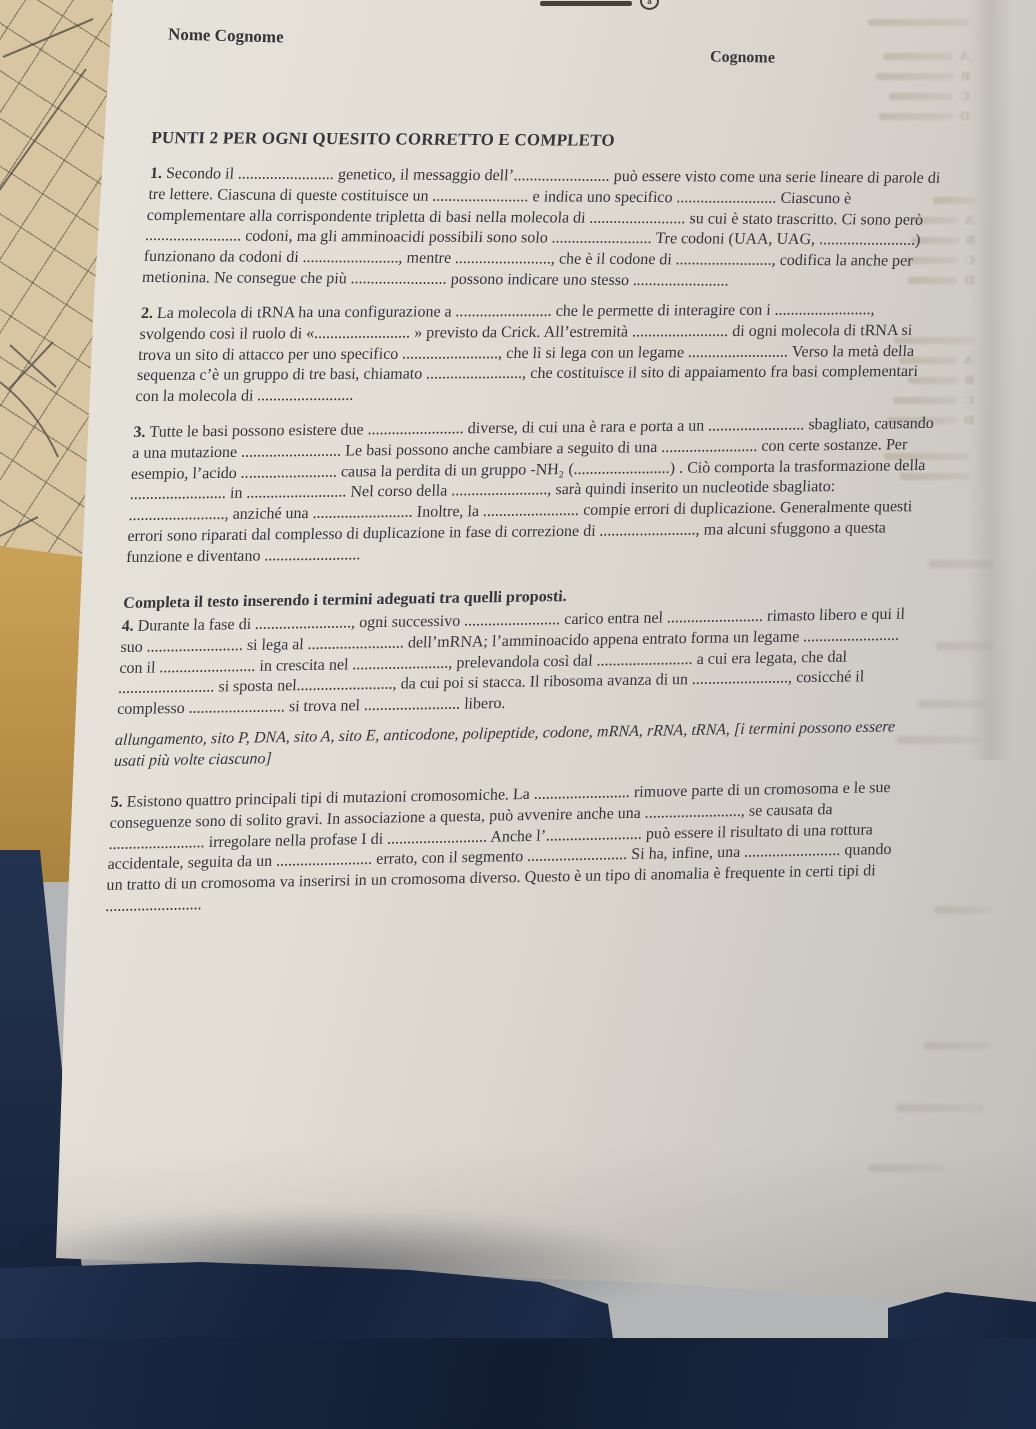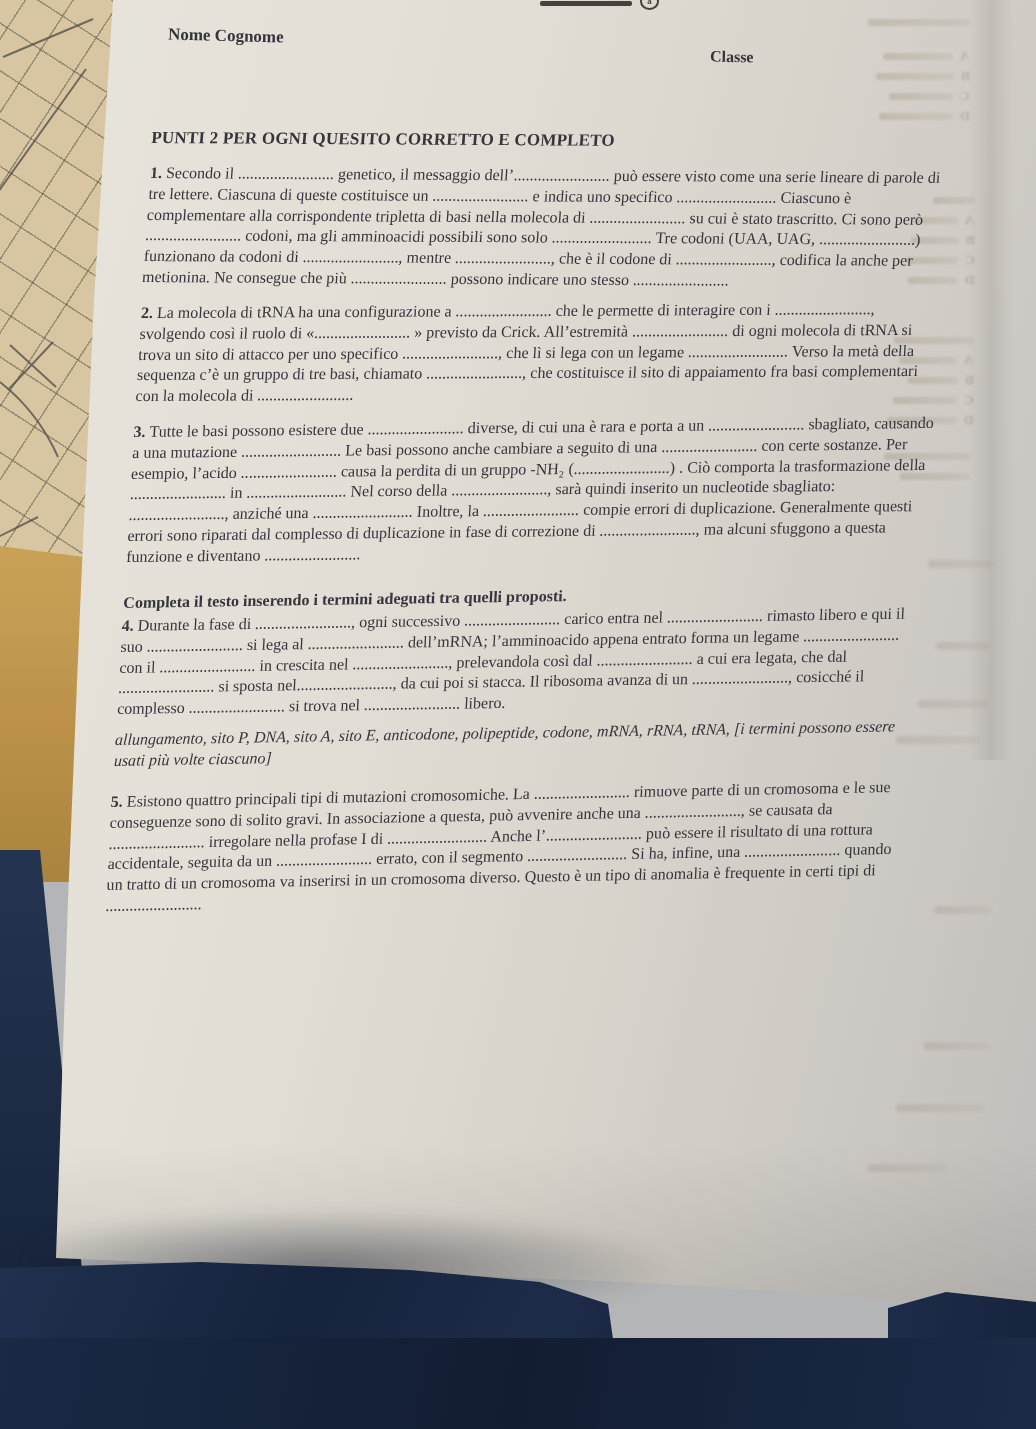--- a/index.html
+++ b/index.html
@@ -203,21 +203,21 @@
   <div class="lone" style="left:928px;top:560px;width:66px;"></div>
   <div class="lone" style="left:936px;top:642px;width:56px;"></div>
   <div class="lone" style="left:918px;top:700px;width:70px;"></div>
   <div class="lone" style="left:896px;top:736px;width:84px;"></div>
   <div class="lone" style="left:934px;top:906px;width:58px;"></div>
   <div class="lone" style="left:924px;top:1042px;width:66px;"></div>
   <div class="lone" style="left:896px;top:1104px;width:88px;"></div>
   <div class="lone" style="left:868px;top:1164px;width:78px;"></div>
 
   <div class="name-label">Nome Cognome</div>
-  <div class="class-label">Classe</div>
+  <div class="class-label">Cognome</div>
 
   <div class="content">
     <p class="title">PUNTI 2 PER OGNI QUESITO CORRETTO E COMPLETO</p>
 
     <p class="q1"><span class="qnum">1.</span><span>Secondo il ........................ genetico, il messaggio dell’........................ può essere visto come una serie lineare di parole di tre lettere. Ciascuna di queste costituisce un ........................ e indica uno specifico ......................... Ciascuno è complementare alla corrispondente tripletta di basi nella molecola di ........................ su cui è stato trascritto. Ci sono però ........................ codoni, ma gli amminoacidi possibili sono solo ......................... Tre codoni (UAA, UAG, ........................) funzionano da codoni di ........................, mentre ........................, che è il codone di ........................, codifica la anche per metionina. Ne consegue che più ........................ possono indicare uno stesso ........................</span></p>
 
     <p class="q2"><span class="qnum">2.</span><span>La molecola di tRNA ha una configurazione a ........................ che le permette di interagire con i ........................, svolgendo così il ruolo di «........................ » previsto da Crick. All’estremità ........................ di ogni molecola di tRNA si trova un sito di attacco per uno specifico ........................, che lì si lega con un legame ......................... Verso la metà della sequenza c’è un gruppo di tre basi, chiamato ........................, che costituisce il sito di appaiamento fra basi complementari con la molecola di ........................</span></p>
 
     <p class="q3"><span class="qnum">3.</span><span>Tutte le basi possono esistere due ........................ diverse, di cui una è rara e porta a un ........................ sbagliato, causando a una mutazione ......................... Le basi possono anche cambiare a seguito di una ........................ con certe sostanze. Per esempio, l’acido ........................ causa la perdita di un gruppo -NH₂ (........................) . Ciò comporta la trasformazione della ........................ in ......................... Nel corso della ........................, sarà quindi inserito un nucleotide sbagliato: ........................, anziché una ......................... Inoltre, la ........................ compie errori di duplicazione. Generalmente questi errori sono riparati dal complesso di duplicazione in fase di correzione di ........................, ma alcuni sfuggono a questa funzione e diventano ........................</span></p>
 

